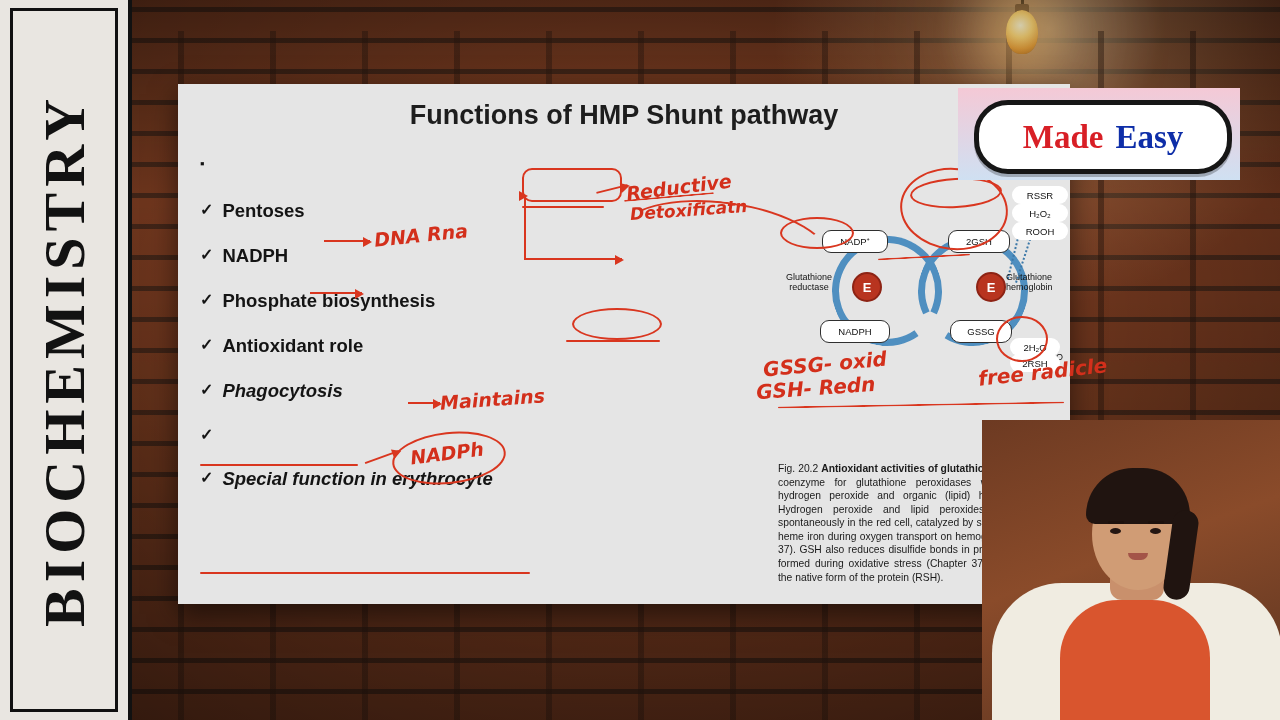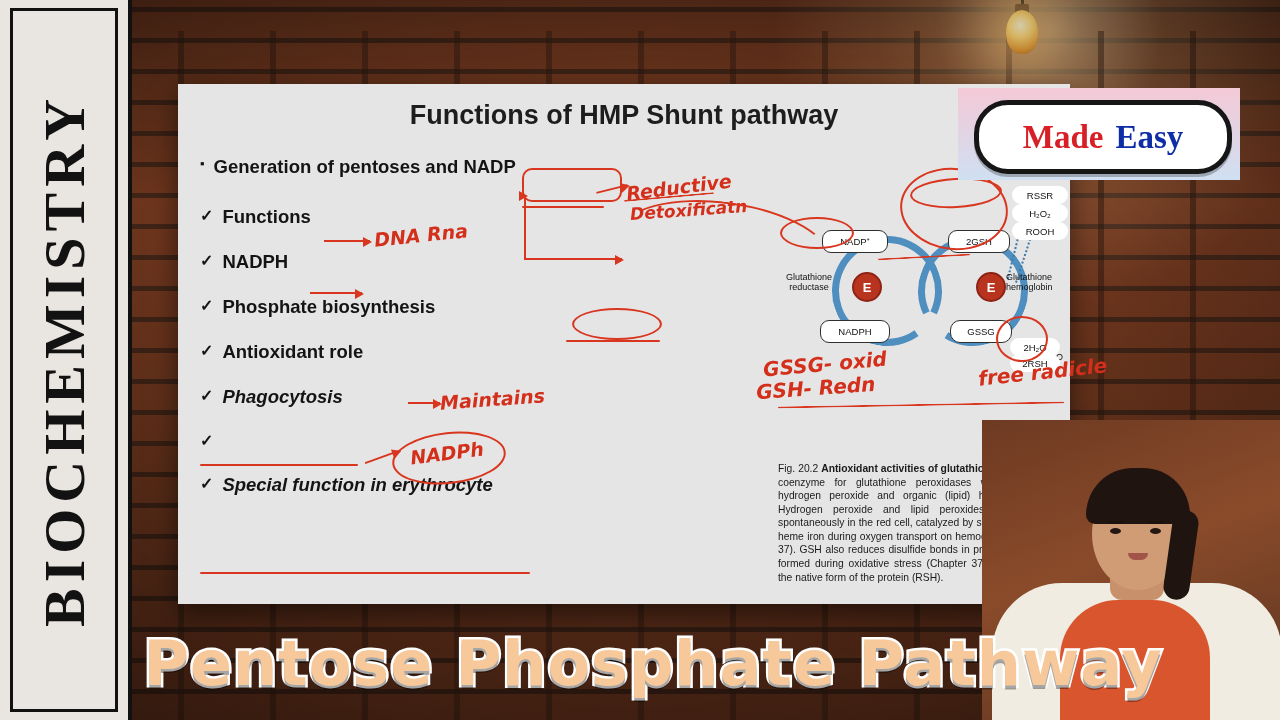--- a/index.html
+++ b/index.html
@@ -211,25 +211,24 @@
     <div class="vtitle">BIOCHEMISTRY</div>
   </div>
 
   <div class="slide">
 
     <div class="slide-title">Functions of HMP Shunt pathway</div>
 
     <div class="bullets">
       <div class="bullet first">
         <span class="mark">▪</span>
-        <span class="txt">Generation of pentoses and NADP</span>
       </div>
       <div class="bullet">
         <span class="mark">✓</span>
-        <span class="txt">Functions</span>
+        <span class="txt">Pentoses</span>
       </div>
       <div class="bullet">
         <span class="mark">✓</span>
         <span class="txt">NADPH</span>
       </div>
       <div class="bullet">
         <span class="mark">✓</span>
         <span class="txt">Phosphate biosynthesis</span>
       </div>
       <div class="bullet">
@@ -355,17 +354,14 @@
     <div class="p-head"></div>
     <div class="p-hair"></div>
     <div class="p-hair-side"></div>
     <div class="p-brow" style="left:126px;bottom:196px;"></div>
     <div class="p-brow" style="left:166px;bottom:196px;"></div>
     <div class="p-eye" style="left:128px;bottom:186px;"></div>
     <div class="p-eye" style="left:168px;bottom:186px;"></div>
     <div class="p-mouth"></div>
   </div>
 
-  <div class="banner">
-    <div class="banner-text">Pentose Phosphate Pathway</div>
-  </div>
 
 </div>
 
 </body></html>

